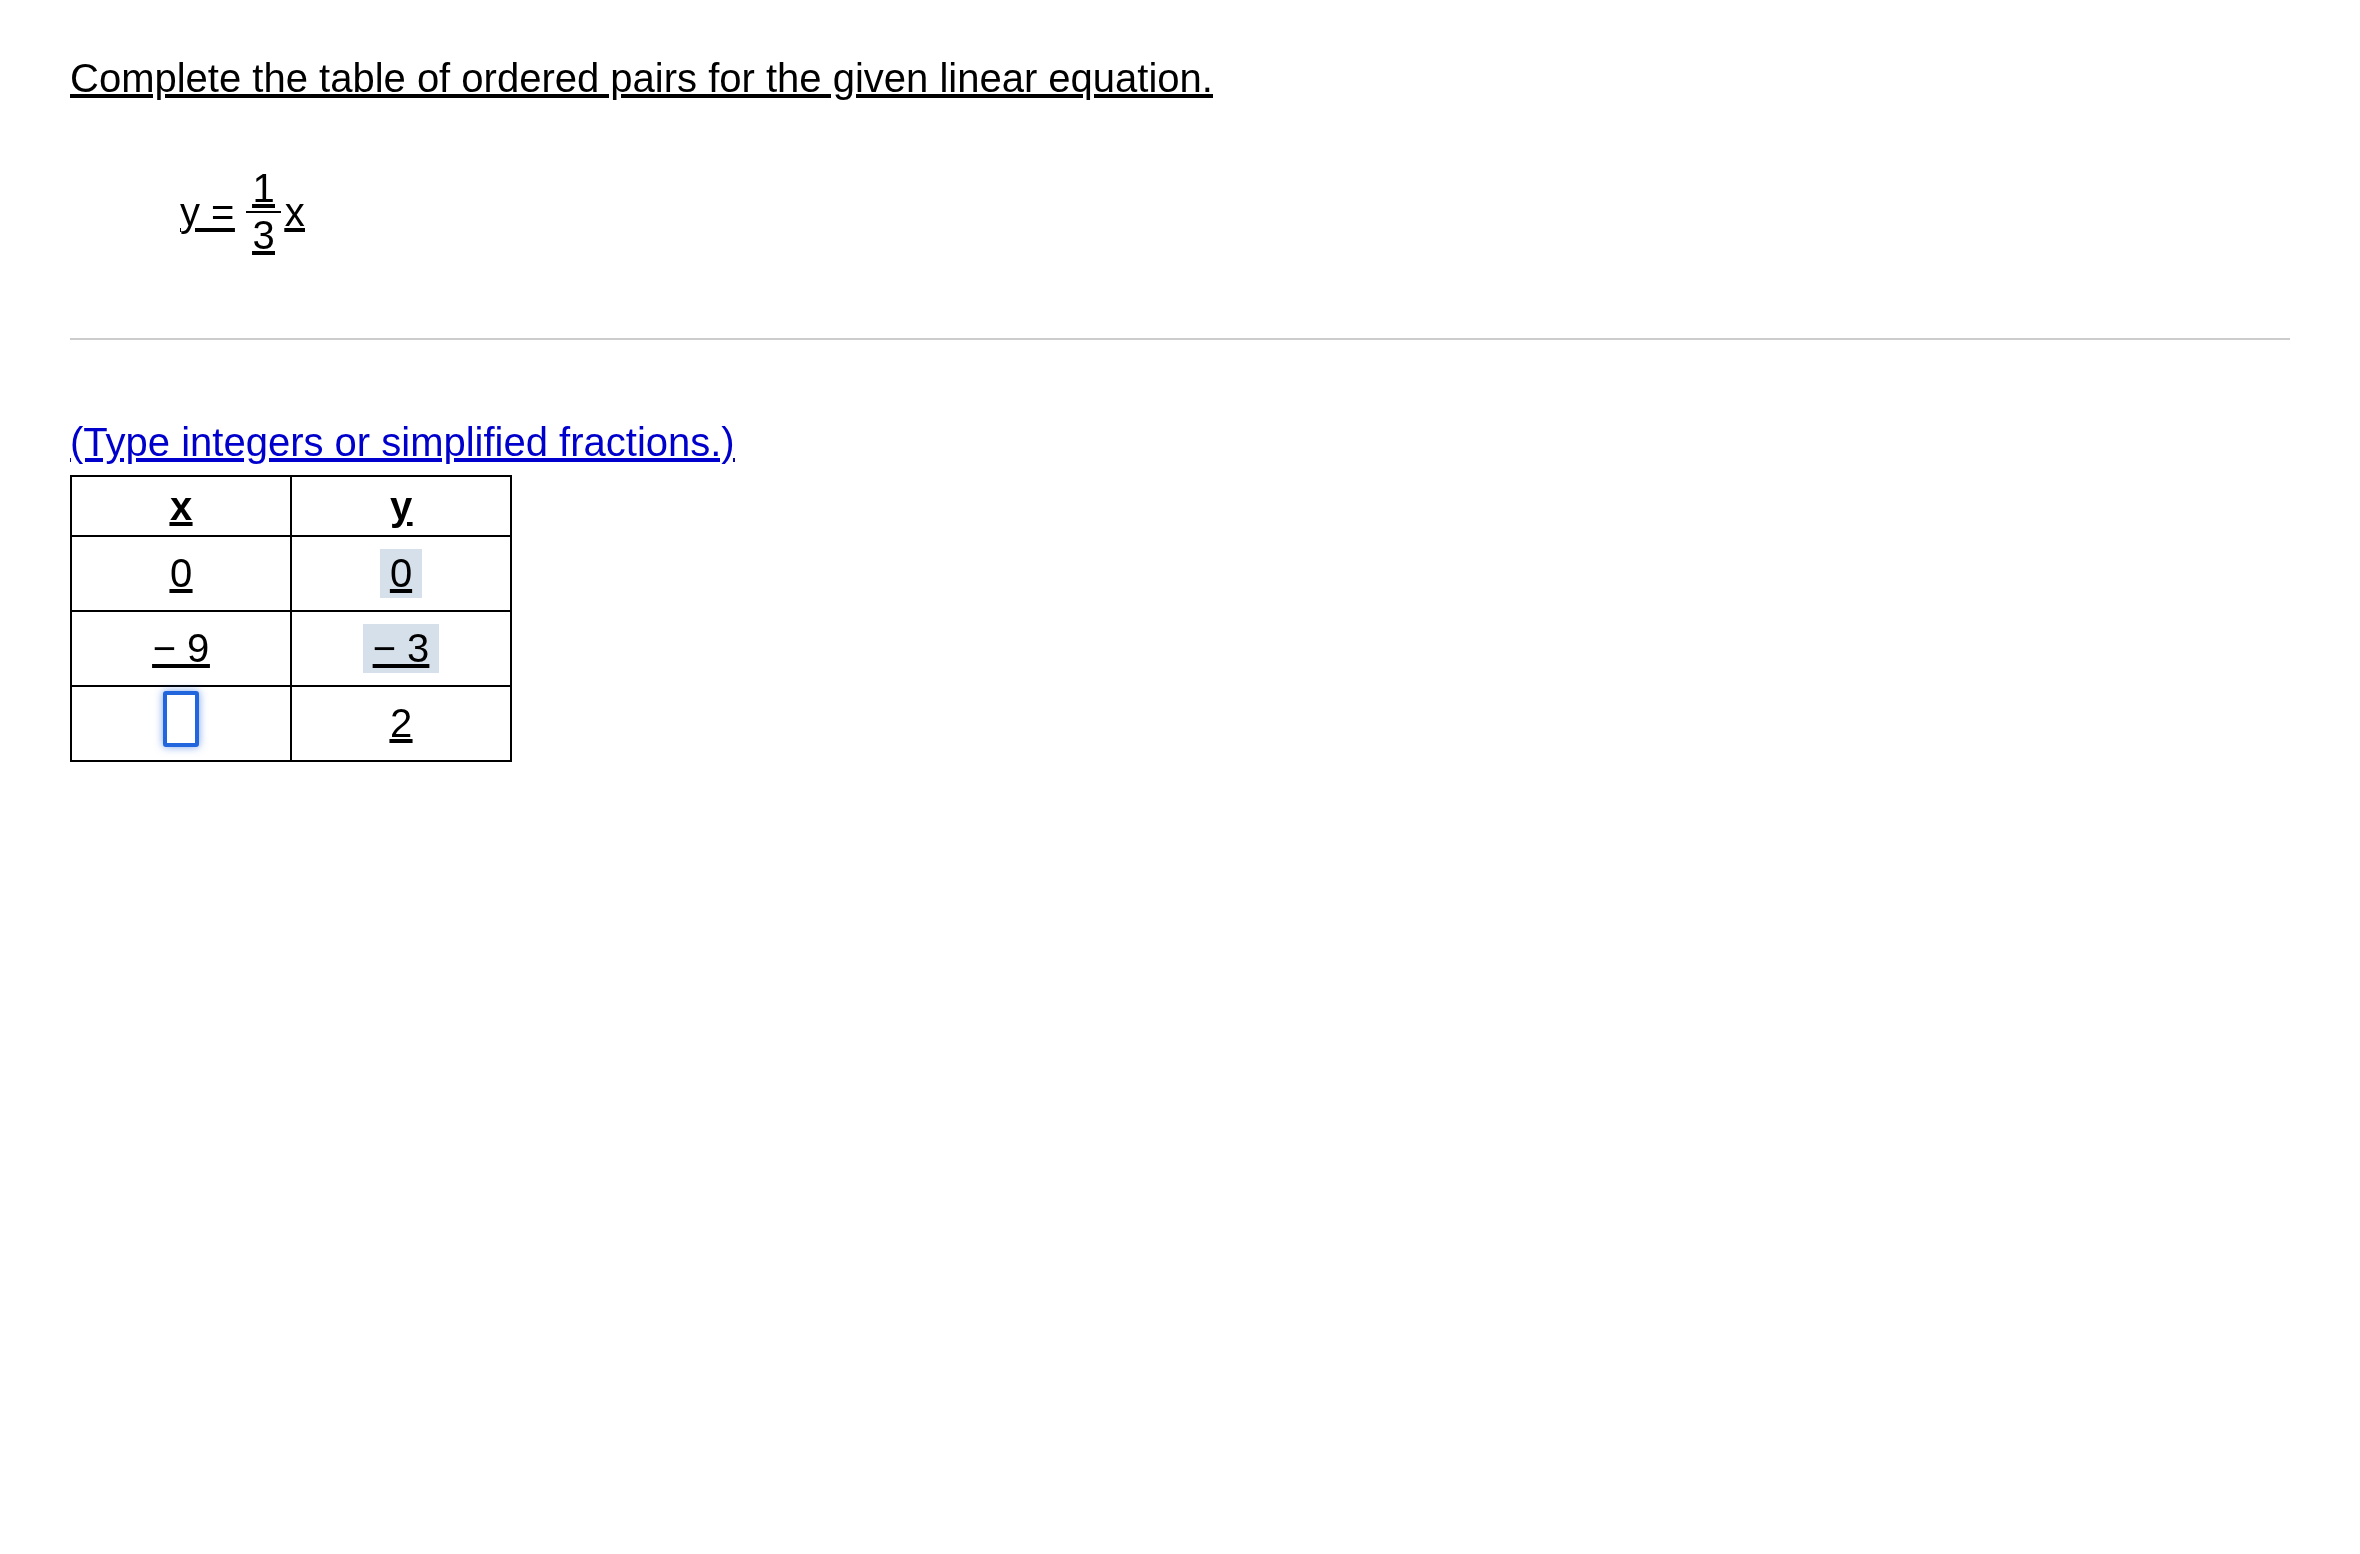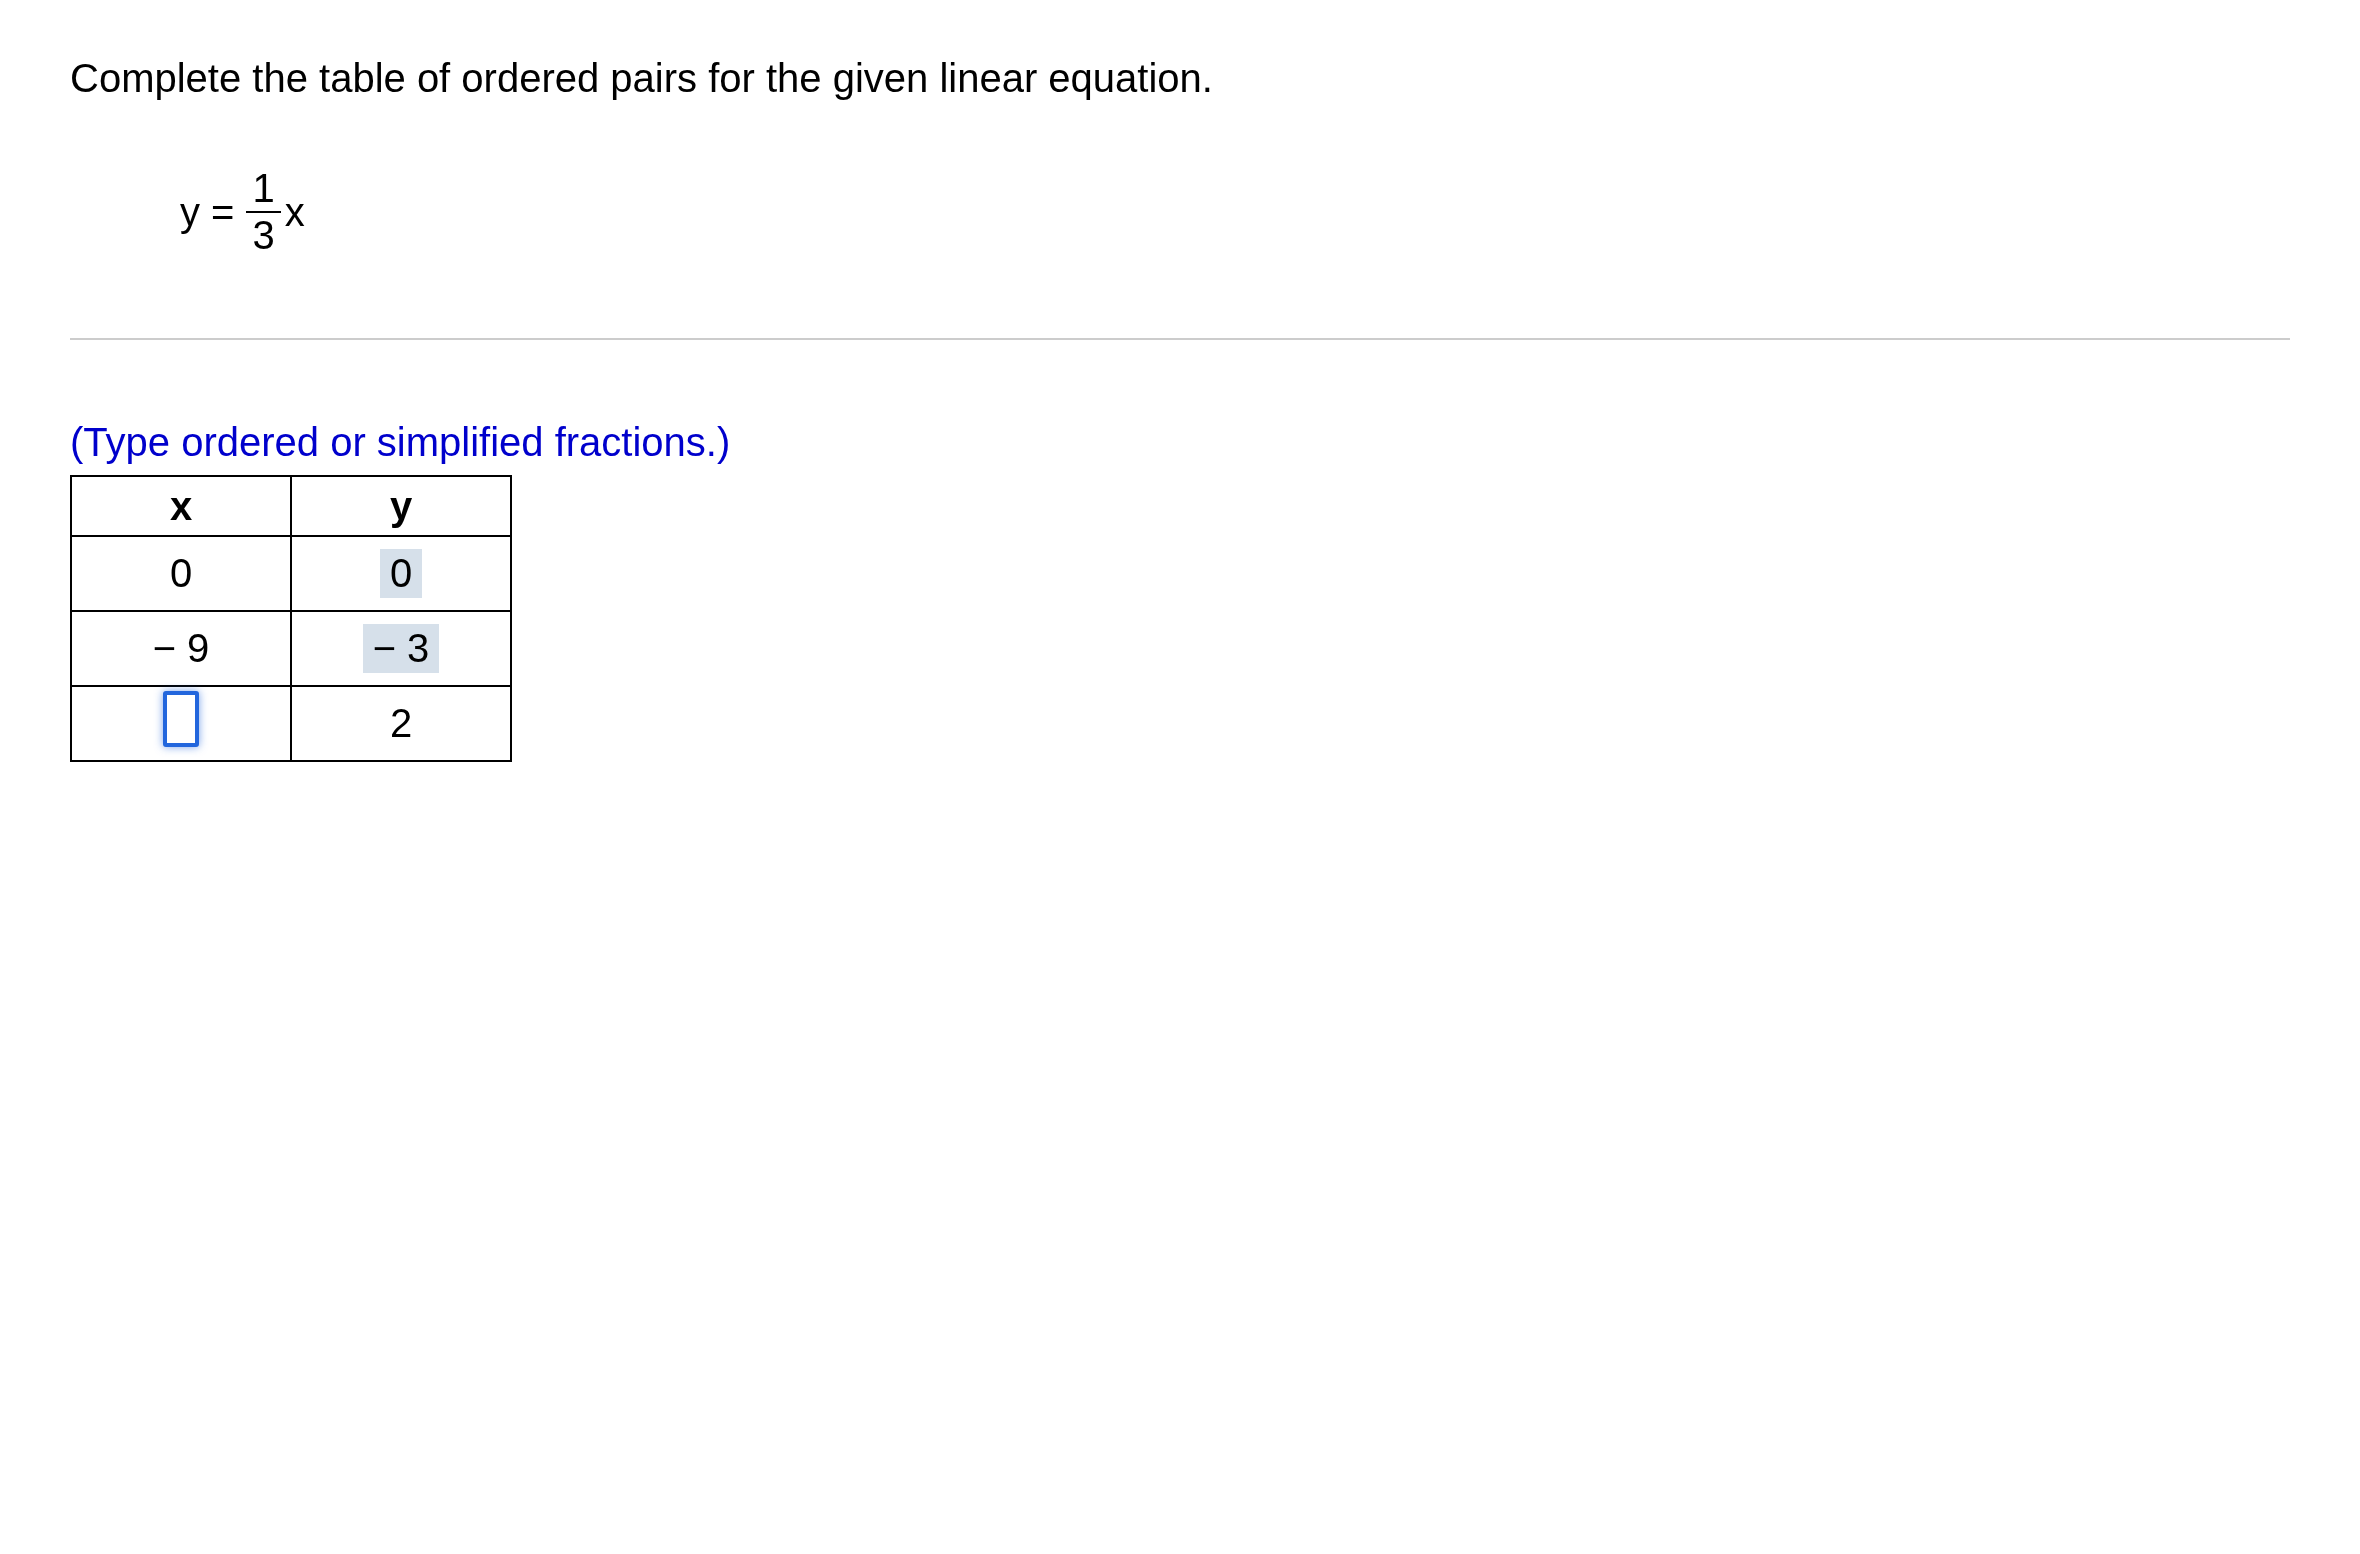--- a/index.html
+++ b/index.html
@@ -1,18 +1,19 @@
 <!DOCTYPE html>
 <html><head>
   <meta charset="utf-8">
   <style>
     * {
       margin: 0;
       padding: 0;
       box-sizing: border-box;
+      text-decoration: underline;
     }
     body {
       font-family: Arial, Helvetica, sans-serif;
       background: #ffffff;
       padding: 50px 70px;
       font-size: 40px;
       color: #000000;
     }
     .question-text {
       font-size: 40px;
@@ -96,21 +97,21 @@
   <span style="width:8px;display:inline-block"></span>
   <span class="fraction">
     <span class="num">1</span>
     <span class="den">3</span>
   </span>
   <span>x</span>
 </div>
 
 <hr class="divider">
 
-<div class="hint-text">(Type ordered or simplified fractions.)</div>
+<div class="hint-text">(Type integers or simplified fractions.)</div>
 
 <table class="answer-table">
   <tbody>
       <tr>
     <th>x</th>
     <th>y</th>
   </tr>
   <tr>
     <td>0</td>
     <td>

